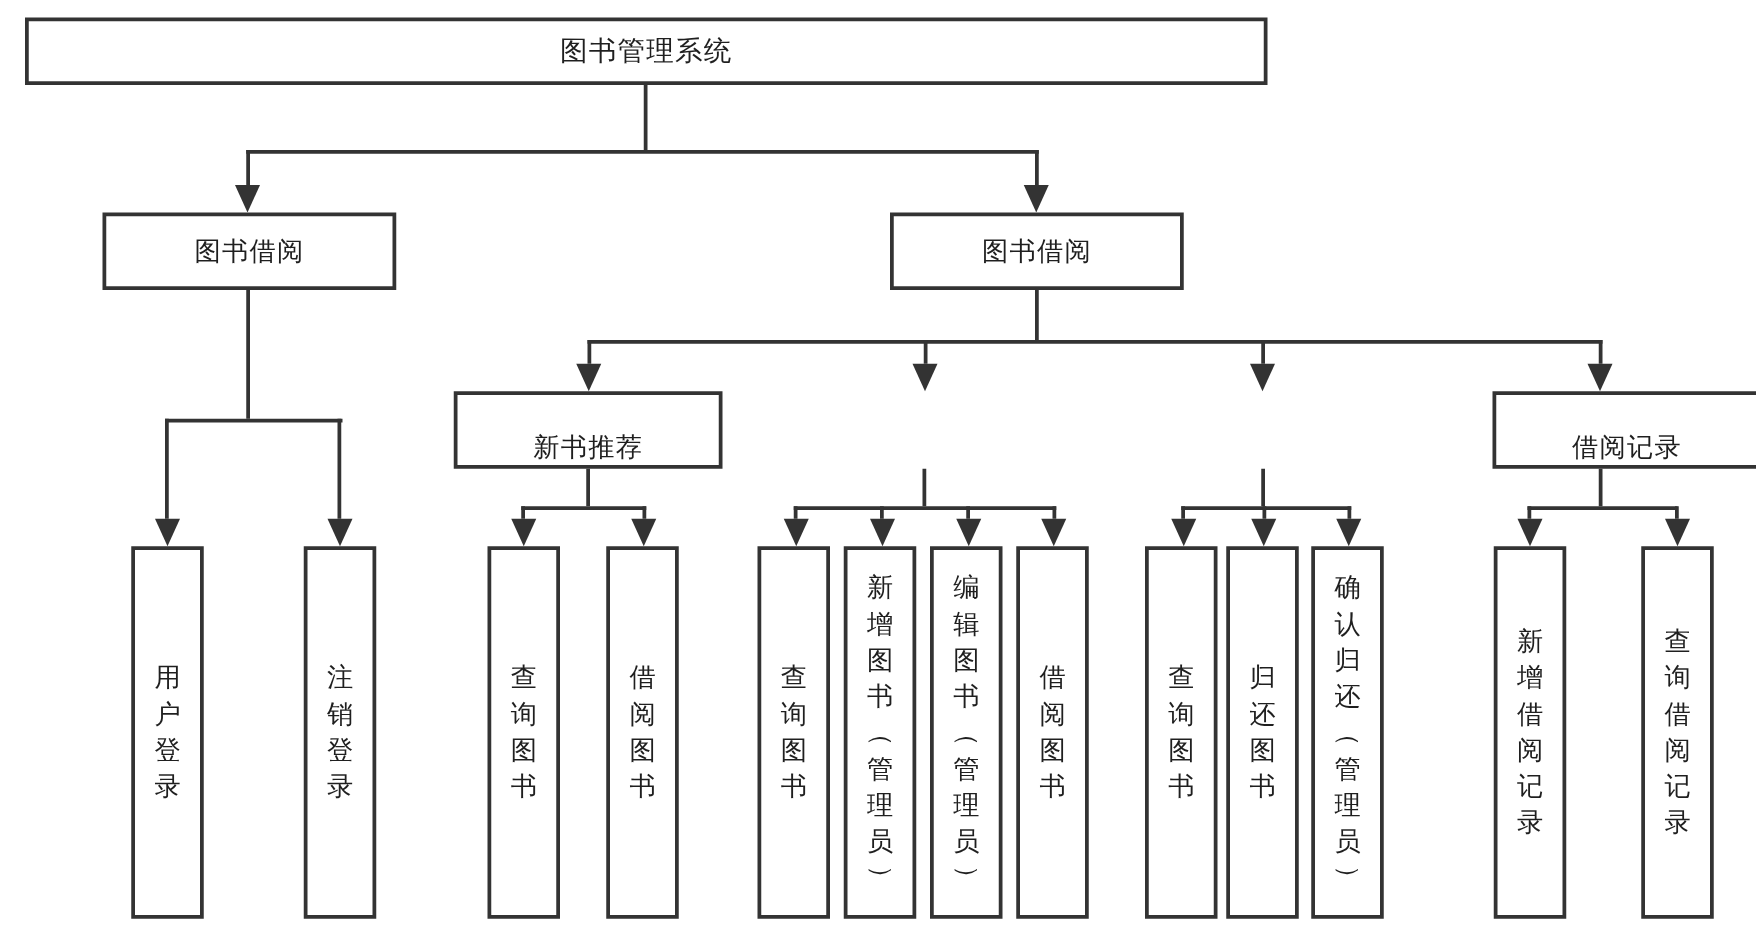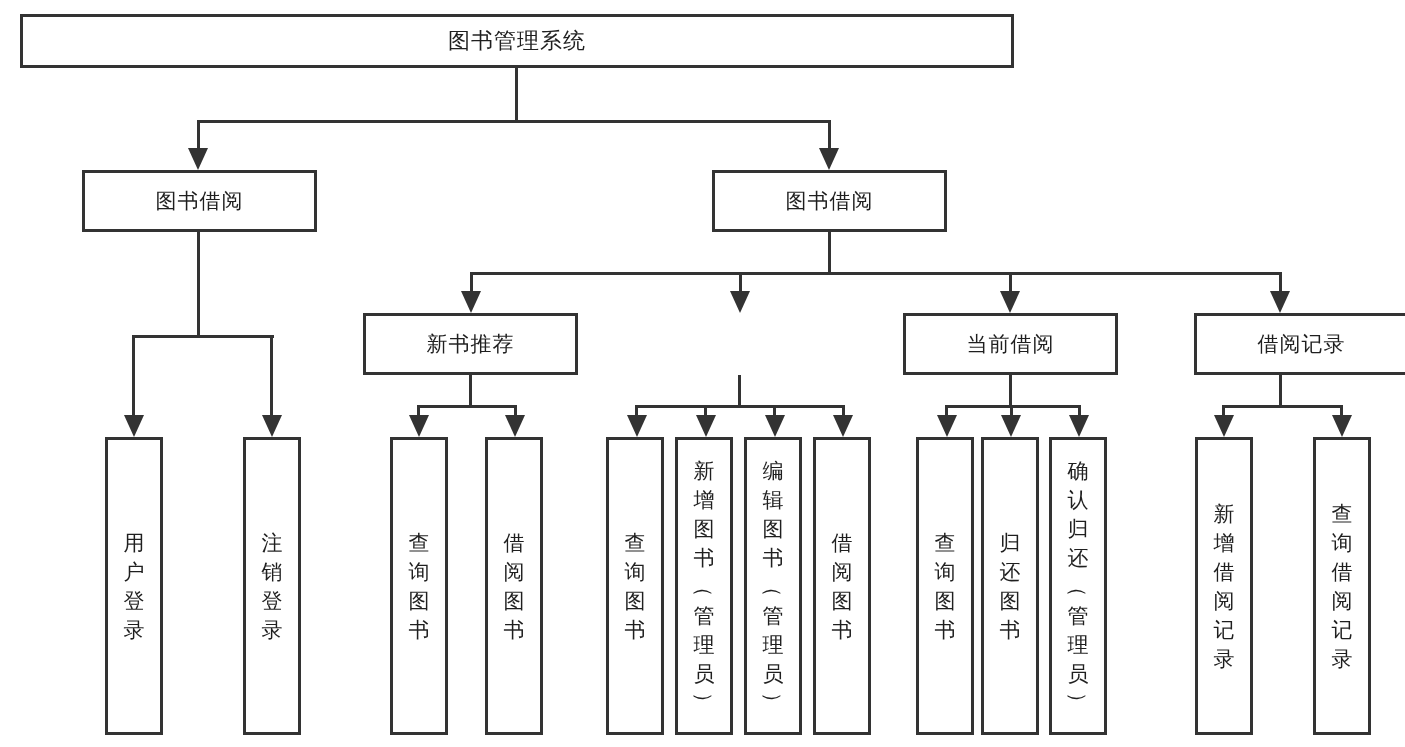--- a/index.html
+++ b/index.html
@@ -21,21 +21,21 @@
     box-sizing:border-box;
     border:3px solid var(--line);
     background:#ffffff;
     display:flex;align-items:center;justify-content:center;
     text-align:center;
   }
   .node .label{font-size:21px;letter-spacing:1px;}
   .root-node{left:20px;top:14px;width:994px;height:54px;}
   .root-node .label{font-size:22px;}
   .l1{width:235px;height:62px;top:170px;}
-  .l2{width:215px;height:62px;top:313px;}
+  .l2{width:215px;height:62px;top:313px;align-items:flex-end;}
   .leaf{width:58px;height:298px;top:437px;}
   .leaf .label{
     display:flex;flex-direction:column;
     align-items:center;justify-content:center;
     height:100%;width:100%;
     font-size:21px;letter-spacing:0;
   }
   .leaf .char{display:block;line-height:29px;height:29px;}
   .leaf .char.rot{transform:rotate(90deg);}
   .vline{position:absolute;width:3px;background:var(--line);}
@@ -99,23 +99,20 @@
     <div class="arrow" style="left:730px;top:291px;"></div>
     <div class="vline" style="left:1009px;top:272px;height:19px;"></div>
     <div class="arrow" style="left:1000px;top:291px;"></div>
     <div class="vline" style="left:1279px;top:272px;height:19px;"></div>
     <div class="arrow" style="left:1270px;top:291px;"></div>
   </div>
 
   <div class="node l2" style="left:363px;">
     <span class="label">新书推荐</span>
   </div>
-  <div class="node l2" style="left:903px;">
-    <span class="label">当前借阅</span>
-  </div>
   <div class="node l2" style="left:1194px;">
     <span class="label">借阅记录</span>
   </div>
 
   <div>
     <div class="vline" style="left:469px;top:375px;height:30px;"></div>
     <div class="hline" style="left:417px;top:405px;width:100px;"></div>
     <div class="vline" style="left:417px;top:405px;height:10px;"></div>
     <div class="arrow" style="left:409px;top:415px;"></div>
     <div class="vline" style="left:514px;top:405px;height:10px;"></div>

